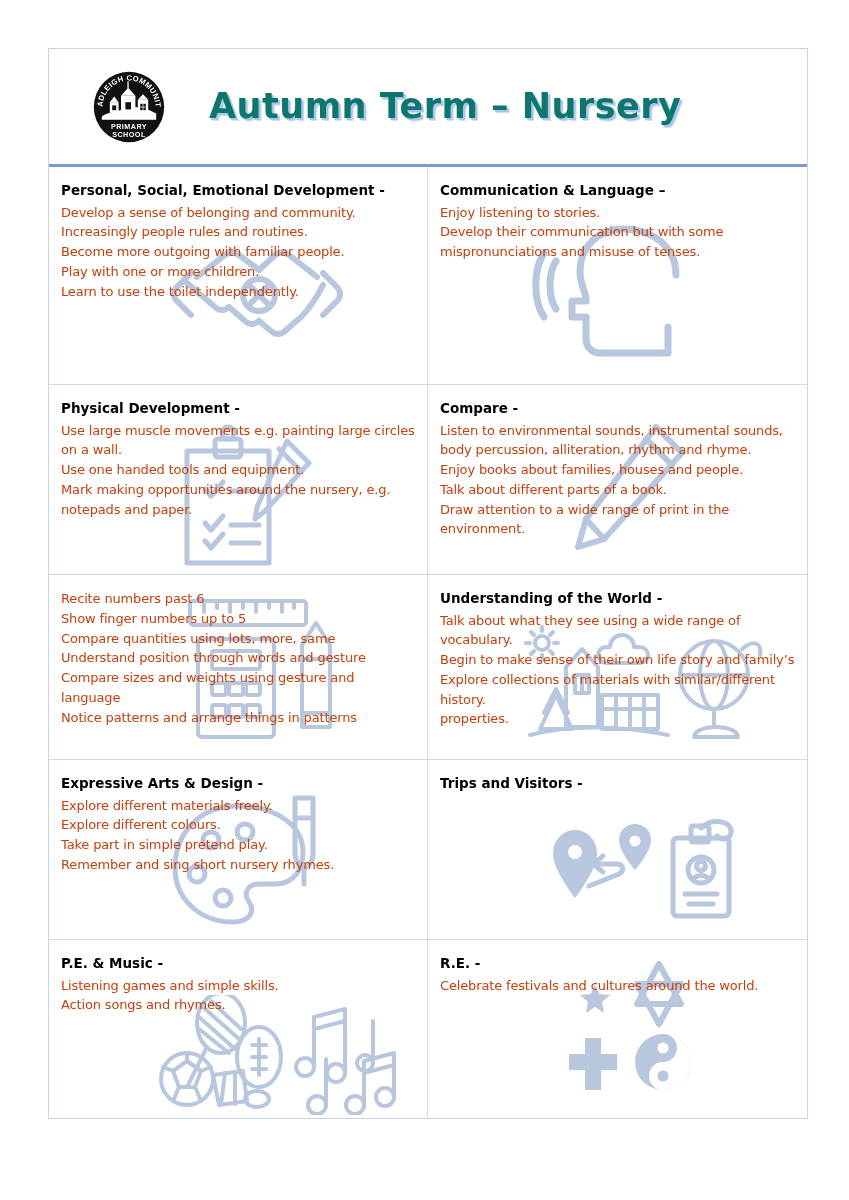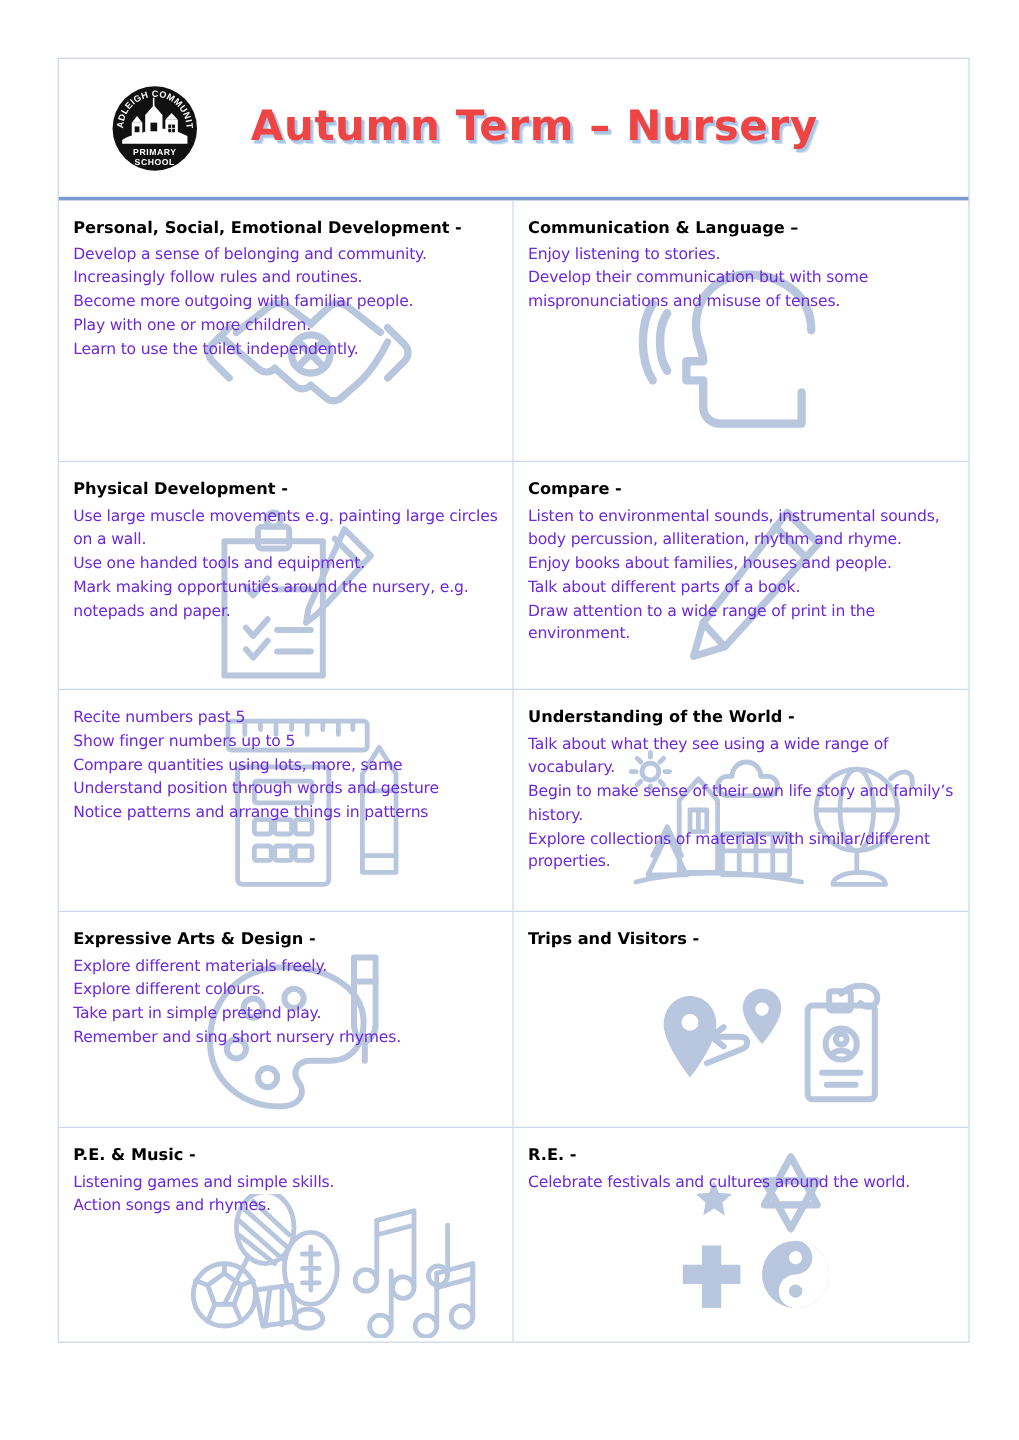--- a/index.html
+++ b/index.html
@@ -56,21 +56,21 @@
     height: 80px;
     position: relative;
     display: block;
   }
 
   .title {
     font-family: "DejaVu Sans", sans-serif;
     font-size: 35px;
     font-weight: bold;
     letter-spacing: 0.5px;
-    color: #ef4444;
+    color: #0f766e;
     text-shadow: 2px 2px 0 #a8c6e8, 3px 3px 0 #cfe0f2;
     white-space: nowrap;
     line-height: 1;
   }
 
   
   .grid {
     display: flex;
     flex-wrap: wrap;
     width: 100%;
@@ -108,21 +108,21 @@
   .cell-lines {
     position: relative;
     z-index: 2;
     margin: 0;
     padding: 0;
     list-style: none;
   }
   .cell-lines li {
     font-family: "DejaVu Sans", sans-serif;
     font-size: 13px;
-    color: #6d28d9;
+    color: #c2410c;
     line-height: 1.52;
     margin: 0;
     letter-spacing: -0.15px;
   }
 
   
   .wm {
     position: absolute;
     z-index: 1;
     pointer-events: none;
@@ -192,21 +192,21 @@
               <path d="M24,48 L10,62 C6,66 6,72 10,76 L24,90"></path>
               <path d="M156,48 L170,62 C174,66 174,72 170,76 L156,90"></path>
               <circle cx="92" cy="70" r="16"></circle>
               <path d="M84,62 L100,78 M100,62 L84,78"></path>
             </g>
           </svg>
         </div>
         <div class="cell-heading">Personal, Social, Emotional Development -</div>
         <ul class="cell-lines">
           <li>Develop a sense of belonging and community.</li>
-          <li>Increasingly follow rules and routines.</li>
+          <li>Increasingly people rules and routines.</li>
           <li>Become more outgoing with familiar people.</li>
           <li>Play with one or more children.</li>
           <li>Learn to use the toilet independently.</li>
         </ul>
       </div>
 
       <div class="cell h-218">
         <div class="wm wm-cl">
           <svg width="180" height="150" viewBox="0 0 180 150">
             <g fill="none" stroke="#b8c6de" stroke-width="7" stroke-linecap="round" stroke-linejoin="round">
@@ -294,24 +294,25 @@
               <rect x="38" y="110" width="14" height="12" rx="2"></rect>
               <rect x="55" y="110" width="14" height="12" rx="2"></rect>
               <rect x="72" y="110" width="14" height="12" rx="2"></rect>
               <path d="M128,50 L142,28 L156,50 L156,132 L128,132 Z"></path>
               <line x1="128" y1="64" x2="156" y2="64"></line>
               <line x1="128" y1="118" x2="156" y2="118"></line>
             </g>
           </svg>
         </div>
         <ul class="cell-lines">
-          <li>Recite numbers past 5</li>
+          <li>Recite numbers past 6</li>
           <li>Show finger numbers up to 5</li>
           <li>Compare quantities using lots, more, same</li>
           <li>Understand position through words and gesture</li>
+          <li>Compare sizes and weights using gesture and language</li>
           <li>Notice patterns and arrange things in patterns</li>
         </ul>
       </div>
 
       <div class="cell h-185">
         <div class="wm wm-world">
           <svg width="260" height="150" viewBox="0 0 260 150">
             <g fill="none" stroke="#b8c6de" stroke-width="4" stroke-linecap="round" stroke-linejoin="round">
 
               <circle cx="24" cy="26" r="7"></circle>
@@ -347,22 +348,22 @@
               <path d="M176,120 a22,10 0 0 1 44,0 Z"></path>
               <line x1="196" y1="92" x2="196" y2="110"></line>
             </g>
           </svg>
         </div>
         <div class="cell-heading">Understanding of the World -</div>
         <ul class="cell-lines">
           <li>Talk about what they see using a wide range of</li>
           <li>vocabulary.</li>
           <li>Begin to make sense of their own life story and family’s</li>
+          <li>Explore collections of materials with similar/different</li>
           <li>history.</li>
-          <li>Explore collections of materials with similar/different</li>
           <li>properties.</li>
         </ul>
       </div>
 
       <div class="cell left h-180">
         <div class="wm wm-ead">
           <svg width="180" height="150" viewBox="0 0 180 150">
             <g fill="none" stroke="#b8c6de" stroke-width="5" stroke-linecap="round" stroke-linejoin="round">
               <path d="M70,18 C30,18 8,48 8,80 C8,112 34,134 66,134 C84,134 88,122 82,114 C76,106 80,96 92,96 L108,96 C128,96 136,80 136,64 C136,38 110,18 70,18 Z"></path>
               <circle cx="44" cy="52" r="8"></circle>

